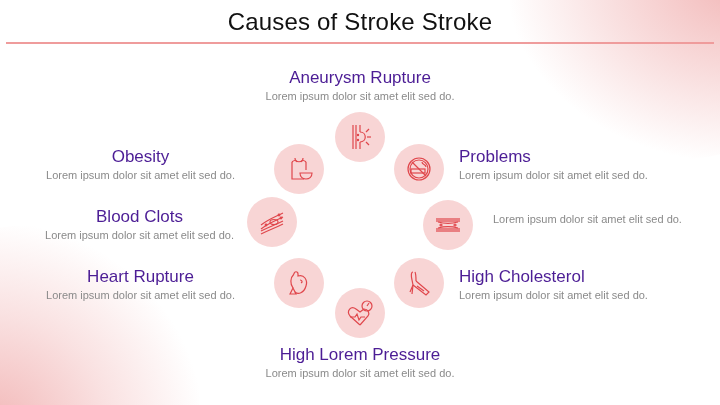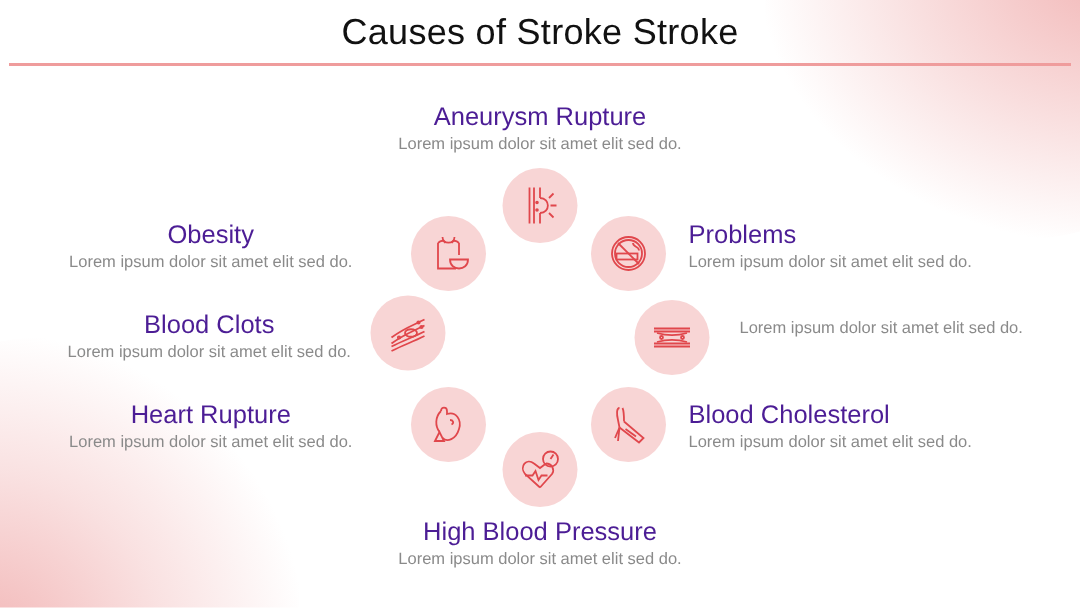--- a/index.html
+++ b/index.html
@@ -147,19 +147,19 @@
   <div class="desc">Lorem ipsum dolor sit amet elit sed do.</div>
 </div>
 <div class="item" style="left:493px;top:209px;width:220px;">
   <div class="desc">Lorem ipsum dolor sit amet elit sed do.</div>
 </div>
 <div class="item right-al" style="left:20px;top:269px;width:241px;">
   <div class="name">Heart Rupture</div>
   <div class="desc">Lorem ipsum dolor sit amet elit sed do.</div>
 </div>
 <div class="item" style="left:459px;top:269px;width:240px;">
-  <div class="name">Blood Cholesterol</div>
+  <div class="name">High Cholesterol</div>
   <div class="desc">Lorem ipsum dolor sit amet elit sed do.</div>
 </div>
 <div class="item center-al" style="left:230px;top:347px;width:260px;">
-  <div class="name">High Blood Pressure</div>
+  <div class="name">High Lorem Pressure</div>
   <div class="desc">Lorem ipsum dolor sit amet elit sed do.</div>
 </div>
 
 </body></html>

